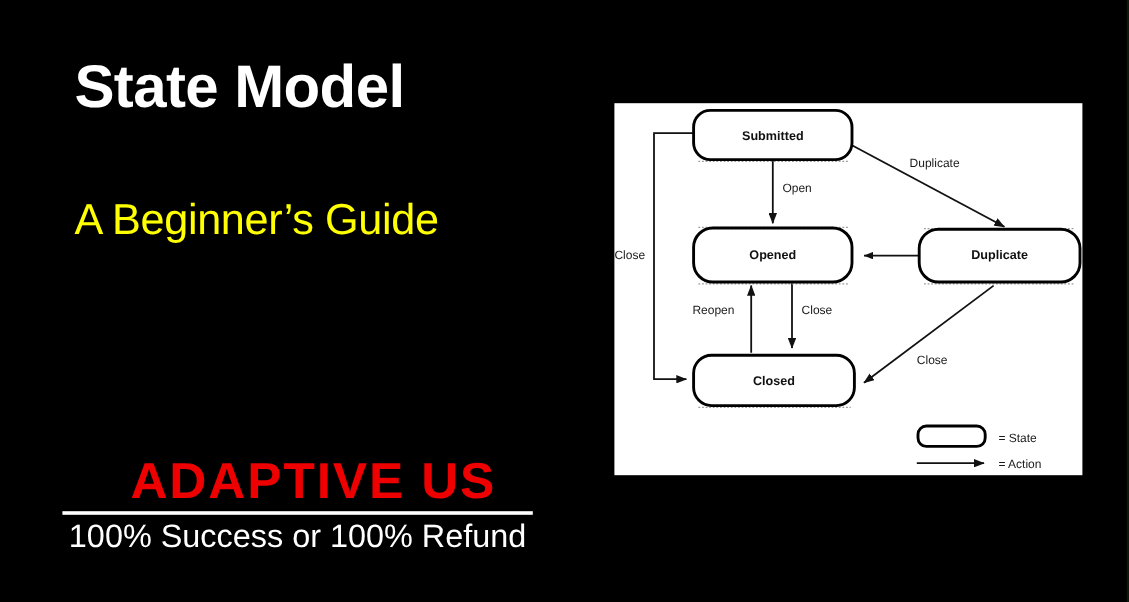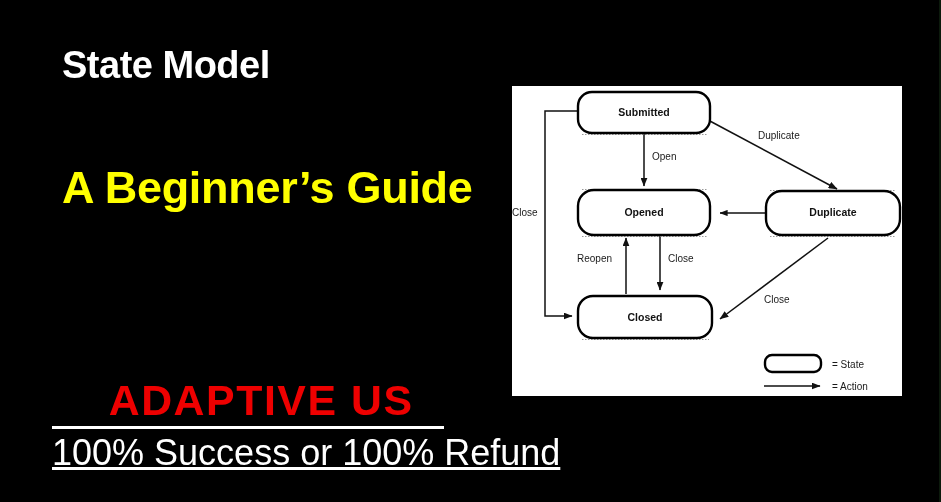--- a/index.html
+++ b/index.html
@@ -24,35 +24,35 @@
 
   
   #title-block {
     position: absolute;
     left: 62px;
     top: 46px;
     width: 420px;
   }
   #main-title {
     color: #ffffff;
-    font-size: 38px;
+    font-size: 50px;
     font-weight: bold;
     line-height: 1.05;
     letter-spacing: -0.5px;
     margin: 0;
     white-space: nowrap;
   }
   #subtitle {
     position: absolute;
     left: 62px;
     top: 160px;
     width: 420px;
     color: #ffff00;
-    font-size: 45px;
-    font-weight: bold;
+    font-size: 36px;
+    font-weight: normal;
     line-height: 1.25;
     letter-spacing: -0.3px;
     margin: 0;
   }
 
   
   #logo-block {
     position: absolute;
     left: 52px;
     top: 380px;
@@ -71,26 +71,25 @@
     white-space: nowrap;
   }
   #logo-rule {
     height: 3px;
     background: #ffffff;
     margin: 4px 0 3px 0;
     width: 392px;
   }
   #logo-tagline {
     color: #ffffff;
-    font-size: 36px;
+    font-size: 27px;
     line-height: 1.15;
     text-align: center;
     width: 392px;
     white-space: nowrap;
-    text-decoration: underline;
   }
 
   
   #diagram-panel {
     position: absolute;
     left: 512px;
     top: 86px;
     width: 390px;
     height: 310px;
     background: #ffffff;

